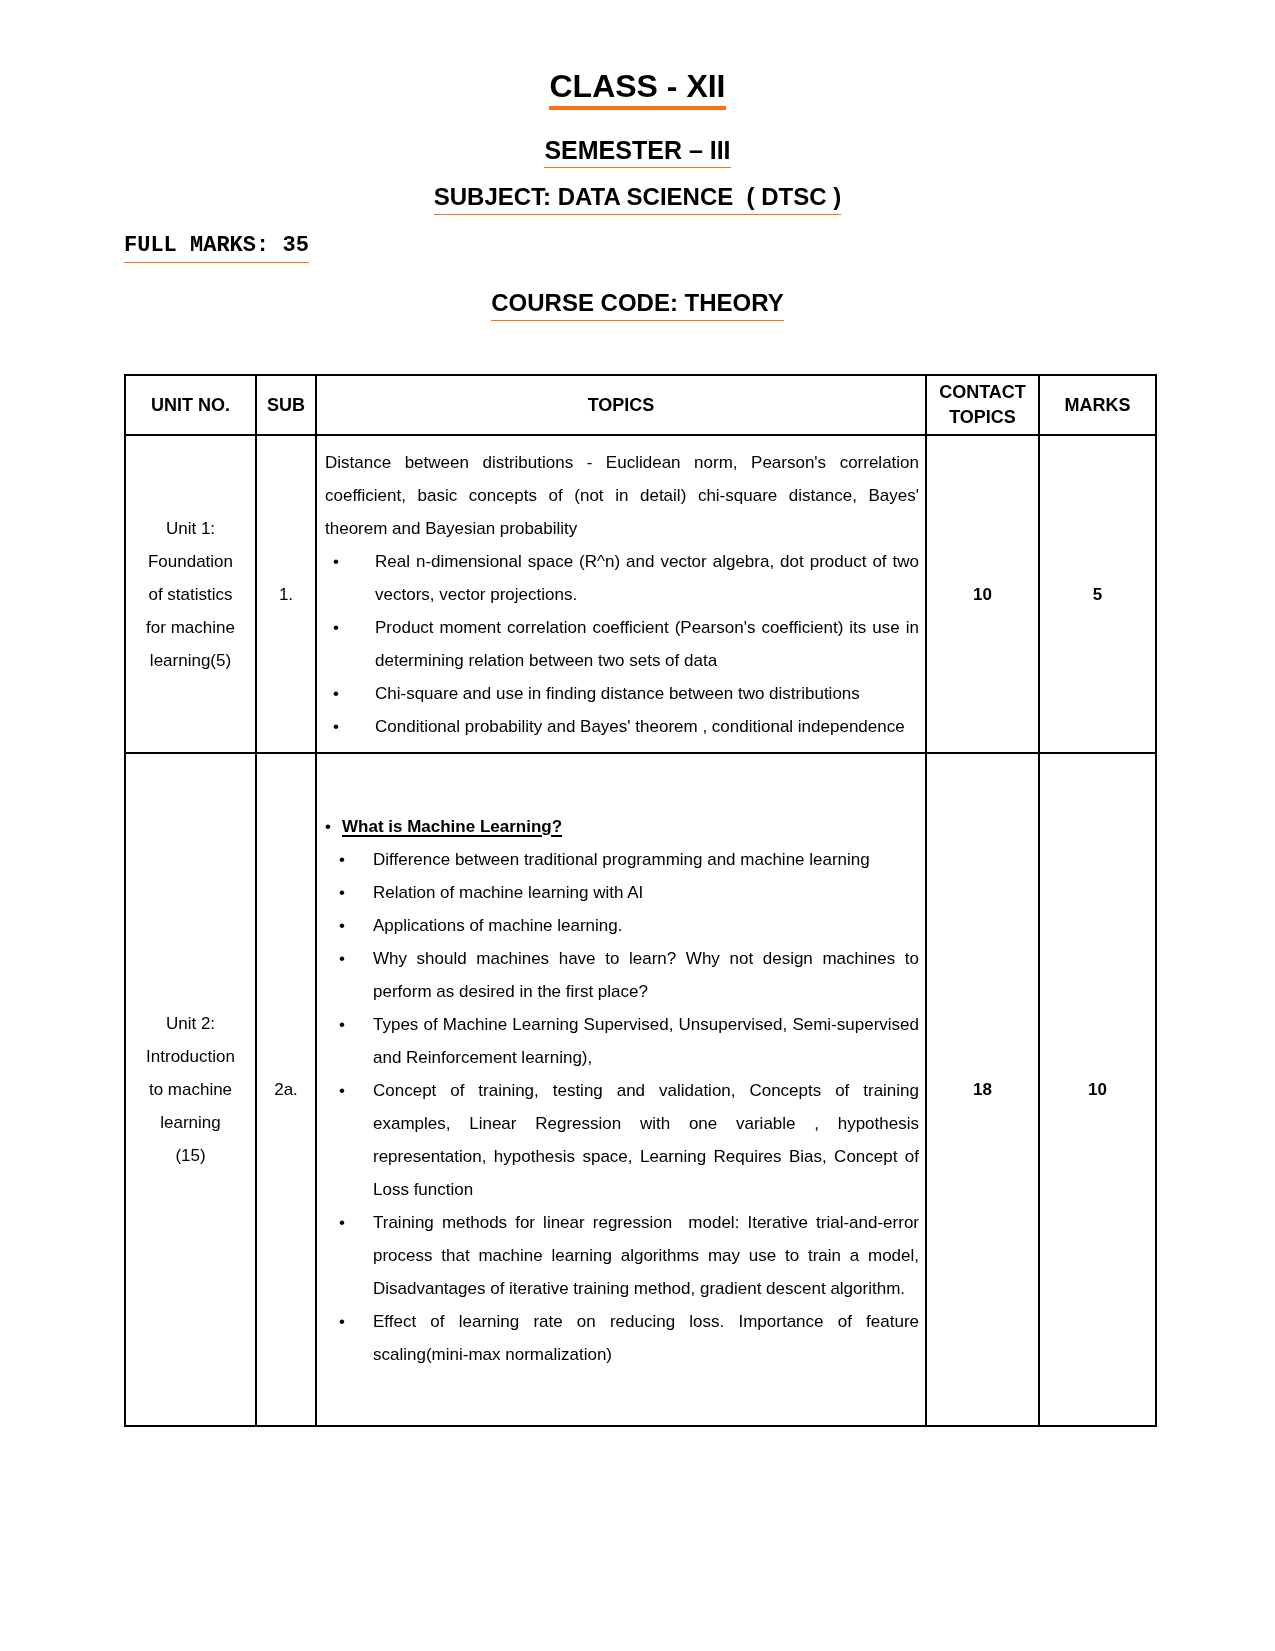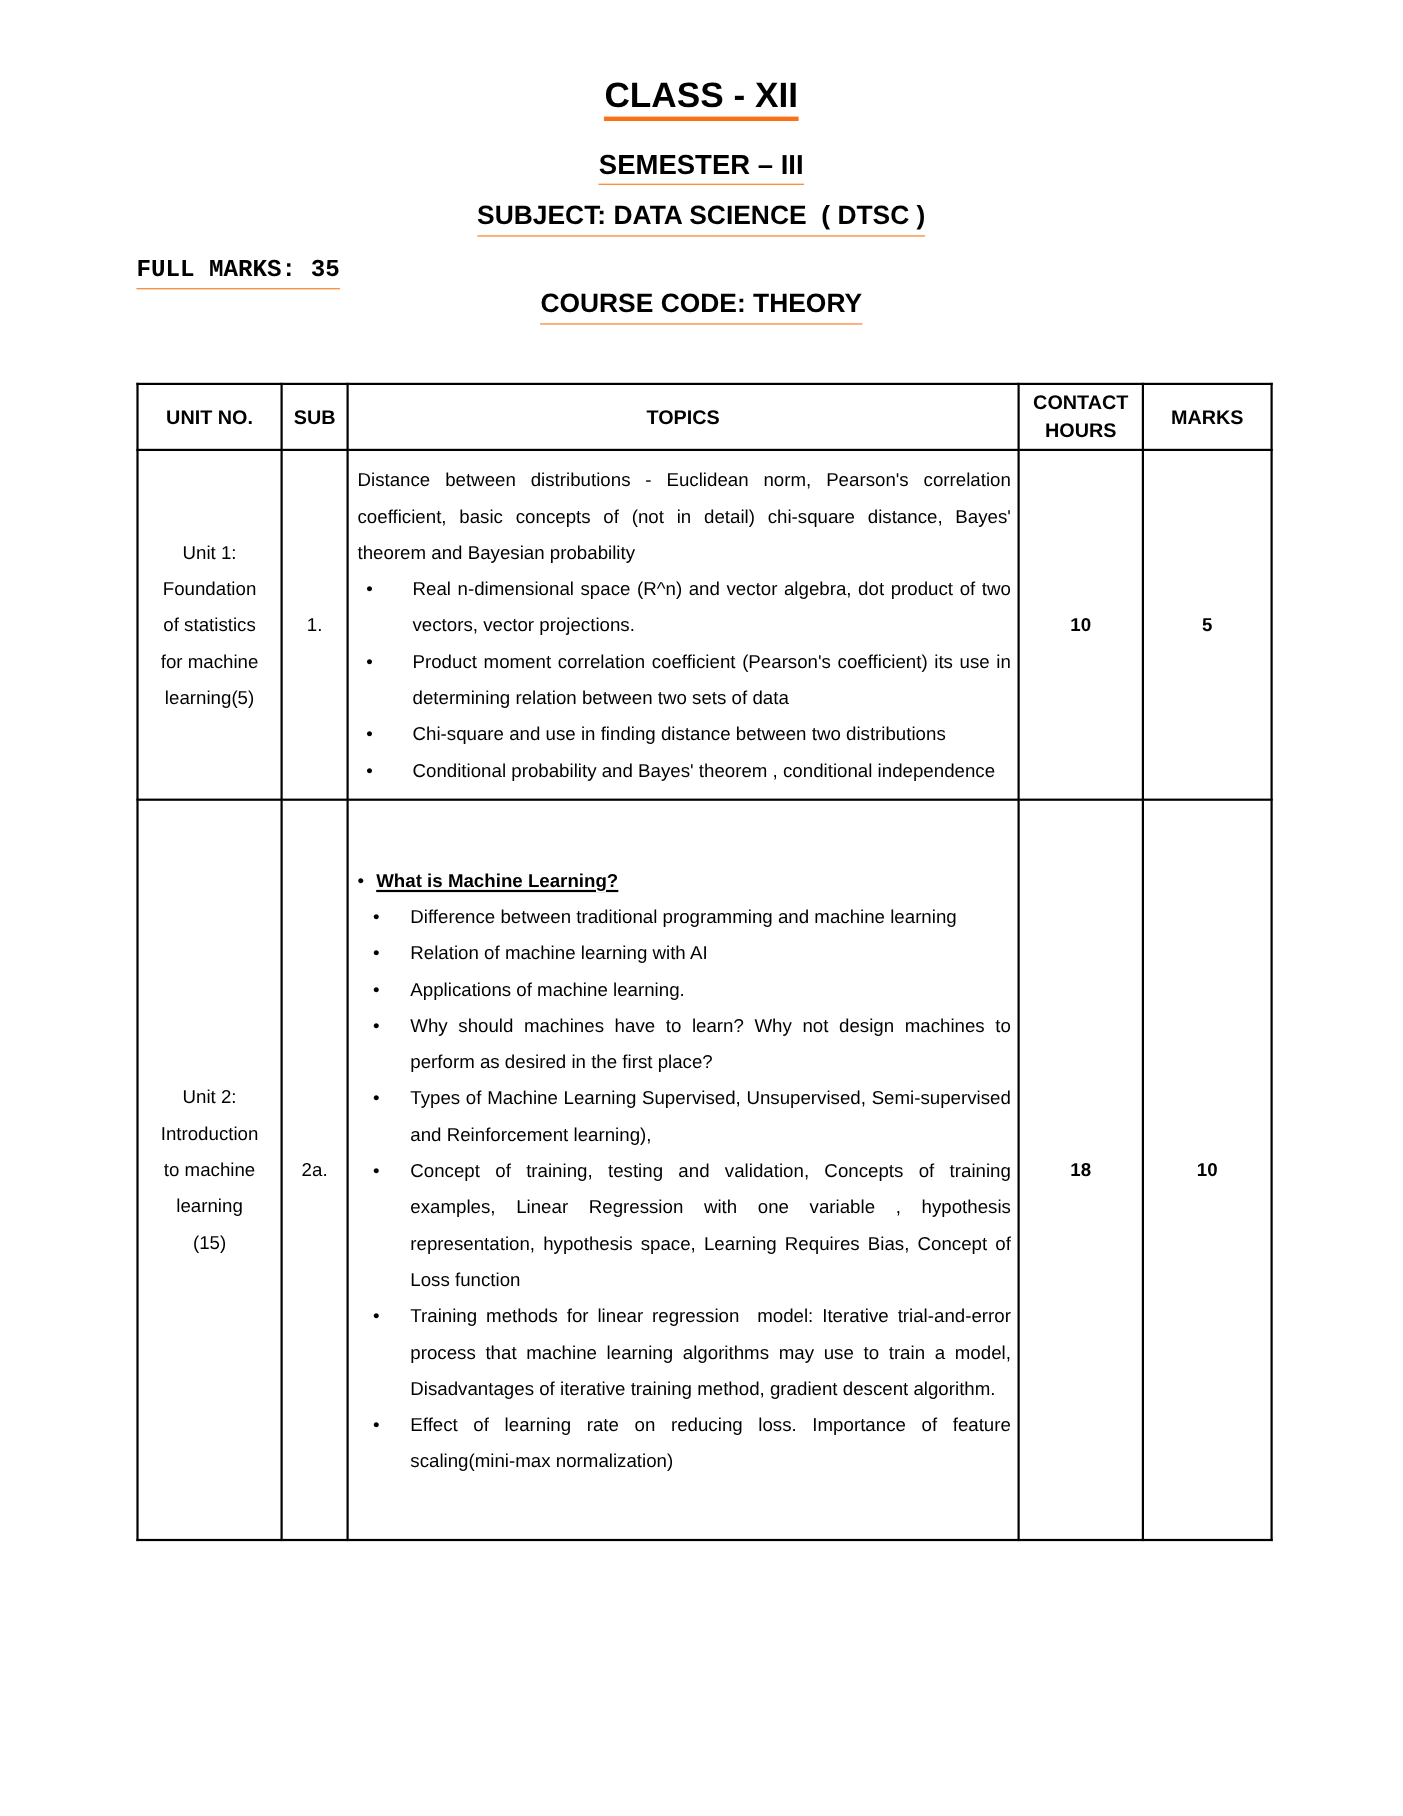--- a/index.html
+++ b/index.html
@@ -26,21 +26,21 @@
   .subject-wrap { margin-top: 15px; }
   .subject-wrap .uline { font-size: 24px; line-height: 28px; }
   .marks-row {
     margin: 18px 122px 0 124px;
     display: flex;
     justify-content: space-between;
     align-items: flex-end;
     font-family: Liberation Mono, monospace;
   }
   .marks-row .uline { font-size: 22px; line-height: 26px; }
-  .course-wrap { }
+  .course-wrap { margin-top: 26px; }
   .course-wrap .uline { font-size: 24px; line-height: 28px; }
 
   table.syllabus {
     margin: 53px 0 0 124px;
     border-collapse: collapse;
     table-layout: fixed;
     width: 1031px;
   }
   table.syllabus th, table.syllabus td {
     border: 2px solid #000;
@@ -123,21 +123,21 @@
     <col style="width:60px">
     <col style="width:610px">
     <col style="width:113px">
     <col style="width:117px">
   </colgroup>
   <thead>
     <tr>
       <th>UNIT NO.</th>
       <th>SUB</th>
       <th>TOPICS</th>
-      <th>CONTACT HOURS</th>
+      <th>CONTACT TOPICS</th>
       <th>MARKS</th>
     </tr>
   </thead>
   <tbody>
     <tr class="row-1">
       <td class="c-unit">Unit 1:
 Foundation
 of statistics
 for machine
 learning(5)</td>

